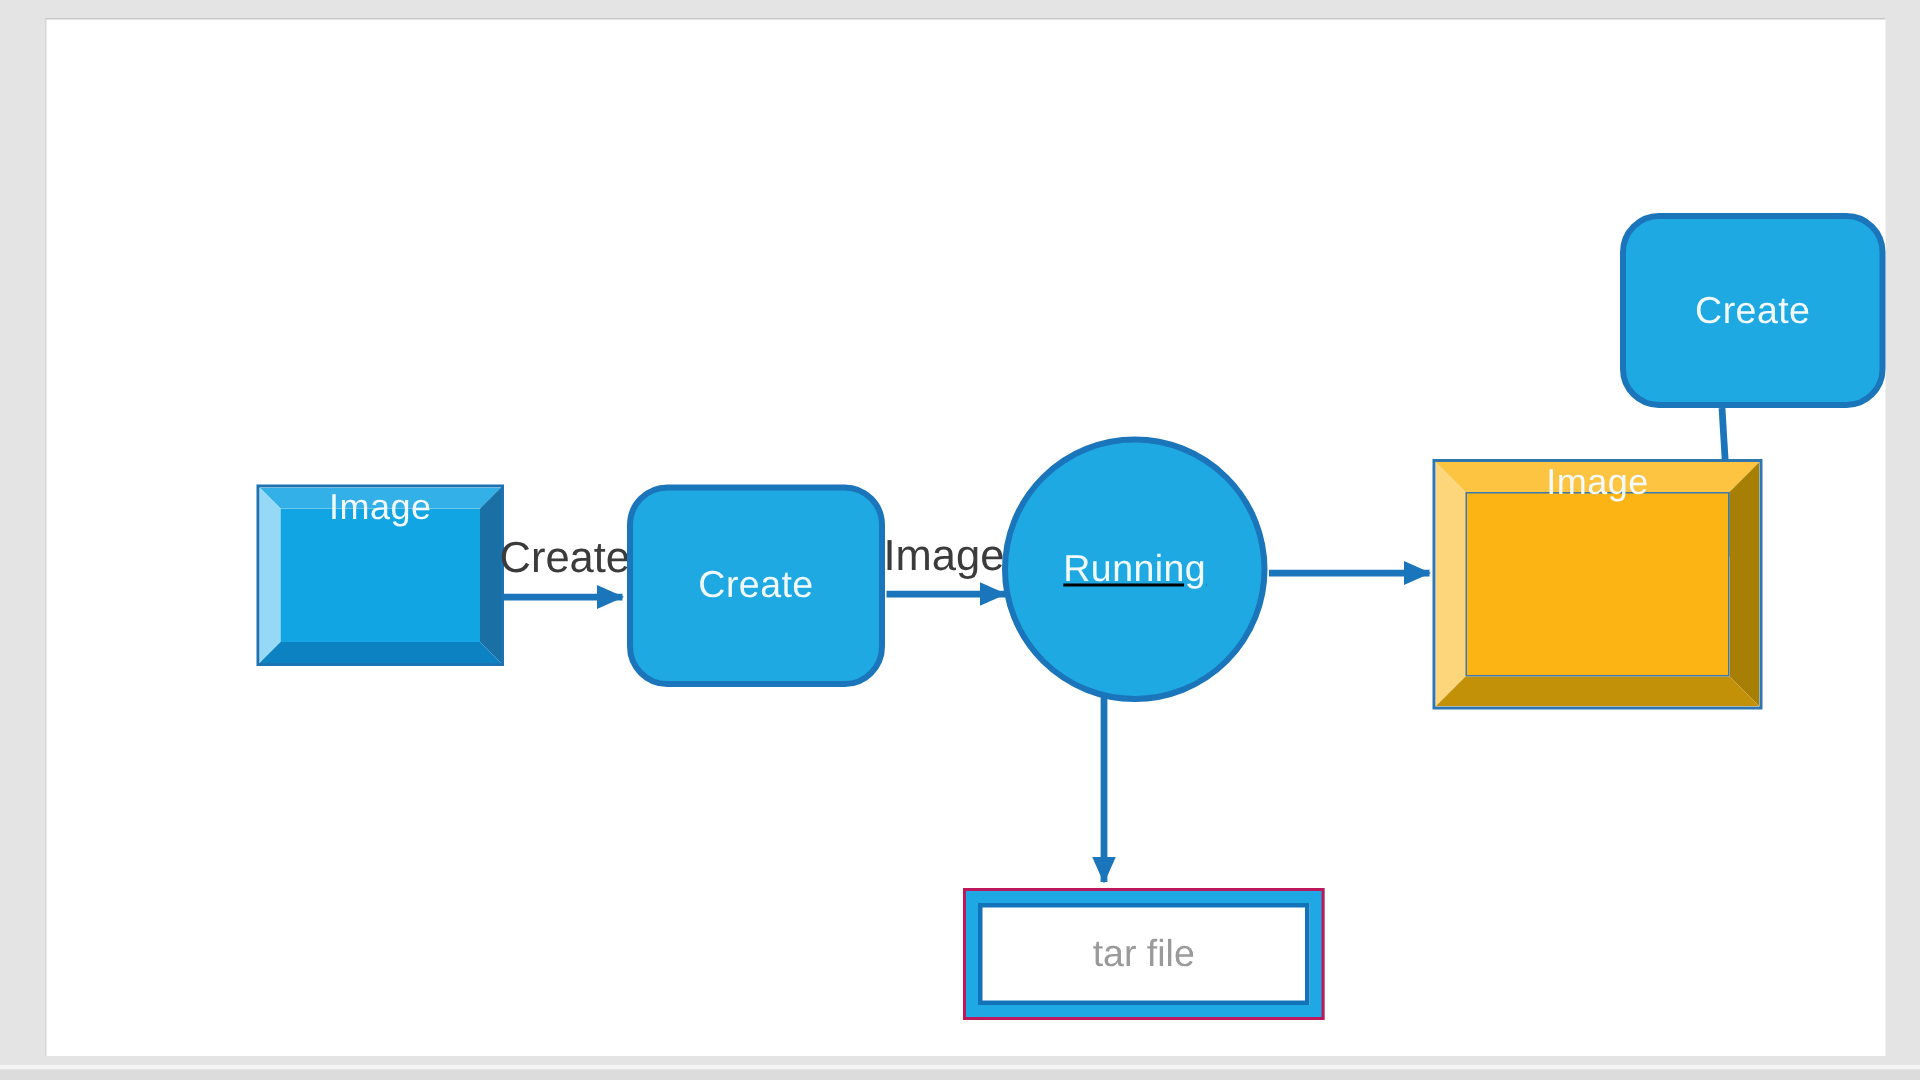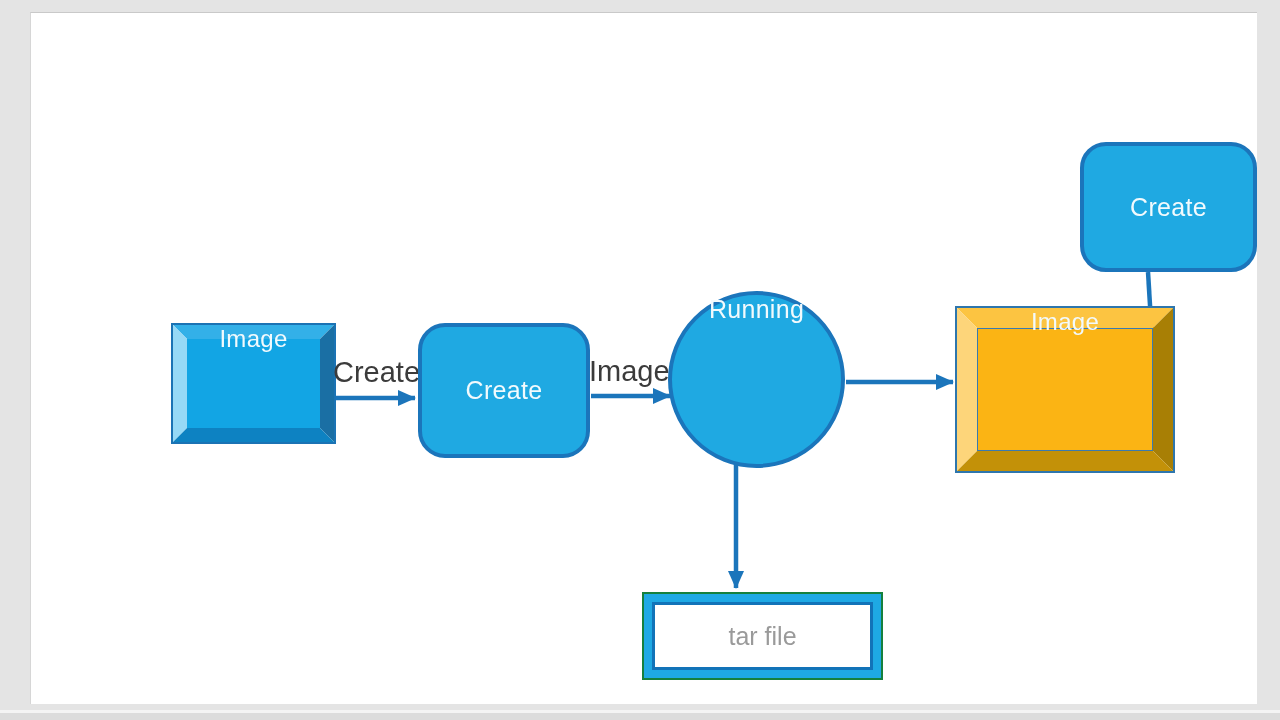--- a/index.html
+++ b/index.html
@@ -13,21 +13,21 @@
 
   
   .node-label{position:relative;z-index:2;color:#f2fafd;font-size:25px;letter-spacing:.3px;}
 
   
   .node-rounded{position:absolute;box-sizing:border-box;background:#1fa9e2;border:4px solid #1b75bb;border-radius:27px;display:flex;align-items:center;justify-content:center;}
   .node-create-mid{left:418px;top:323px;width:172px;height:135px;}
   .node-create-top{left:1080px;top:142px;width:177px;height:130px;border-radius:26px;}
 
   
-  .node-circle{position:absolute;left:668px;top:291px;width:177px;height:177px;box-sizing:border-box;background:#1fa9e2;border:4px solid #1b75bb;border-radius:50%;display:flex;align-items:flex-start;justify-content:center;}
+  .node-circle{position:absolute;left:668px;top:291px;width:177px;height:177px;box-sizing:border-box;background:#1fa9e2;border:4px solid #1b75bb;border-radius:50%;display:flex;align-items:center;justify-content:center;text-decoration:underline;}
 
   
   .bevelbox{position:absolute;box-sizing:border-box;display:flex;align-items:flex-start;justify-content:center;}
   .bevelbox .bv{position:absolute;inset:0;z-index:0;}
   .bevelbox .face{position:absolute;z-index:1;}
 
   .box-blue{left:171px;top:323px;width:165px;height:121px;border:2px solid #1b73b4;}
   .box-blue .bv-top{background:#33b0e8;clip-path:polygon(0 0,100% 0,calc(100% - 14px) 14px,14px 14px);}
   .box-blue .bv-left{background:#96d9f6;clip-path:polygon(0 0,14px 14px,14px calc(100% - 14px),0 100%);}
   .box-blue .bv-right{background:#1a6fa4;clip-path:polygon(100% 0,100% 100%,calc(100% - 14px) calc(100% - 14px),calc(100% - 14px) 14px);}
@@ -35,21 +35,21 @@
   .box-blue .face{inset:14px;background:#12a5e4;}
 
   .box-orange{left:955px;top:306px;width:220px;height:167px;border:2px solid #2e76ad;}
   .box-orange .bv-top{background:#fcc441;clip-path:polygon(0 0,100% 0,calc(100% - 20px) 20px,20px 20px);}
   .box-orange .bv-left{background:#fdd57a;clip-path:polygon(0 0,20px 20px,20px calc(100% - 20px),0 100%);}
   .box-orange .bv-right{background:#a87f05;clip-path:polygon(100% 0,100% 100%,calc(100% - 20px) calc(100% - 20px),calc(100% - 20px) 20px);}
   .box-orange .bv-bottom{background:#c39108;clip-path:polygon(0 100%,20px calc(100% - 20px),calc(100% - 20px) calc(100% - 20px),100% 100%);}
   .box-orange .face{inset:20px;background:#fbb414;border:1px solid #3a7ab0;}
 
   
-  .tar-outer{position:absolute;left:642px;top:592px;width:241px;height:88px;box-sizing:border-box;background:#1ea9e4;border:2px solid #15803d;}
+  .tar-outer{position:absolute;left:642px;top:592px;width:241px;height:88px;box-sizing:border-box;background:#1ea9e4;border:2px solid #be185d;}
   .tar-inner{position:absolute;inset:8px;background:#ffffff;border:3px solid #1273b8;display:flex;align-items:center;justify-content:center;}
   .tar-label{color:#9a9a9a;font-size:25px;}
 
   
   .edge-label{position:absolute;color:#3b3b3b;font-size:29px;text-align:center;}
   .lbl-create{left:333px;top:356px;width:82px;}
   .lbl-start{left:589px;top:355px;width:64px;}
 </style>
 </head>
 <body>

